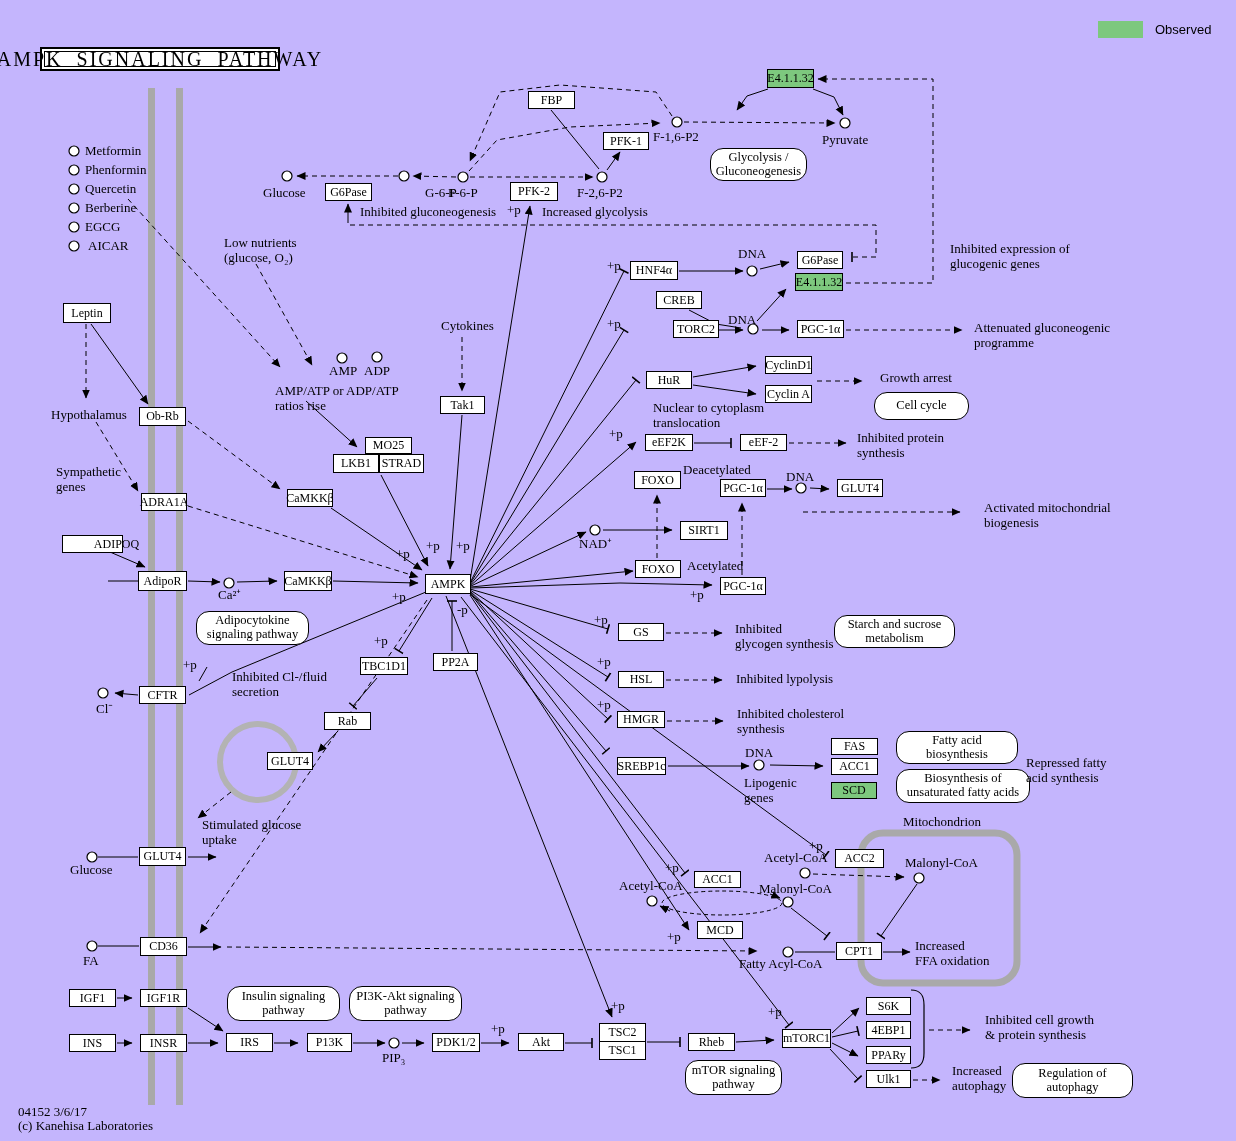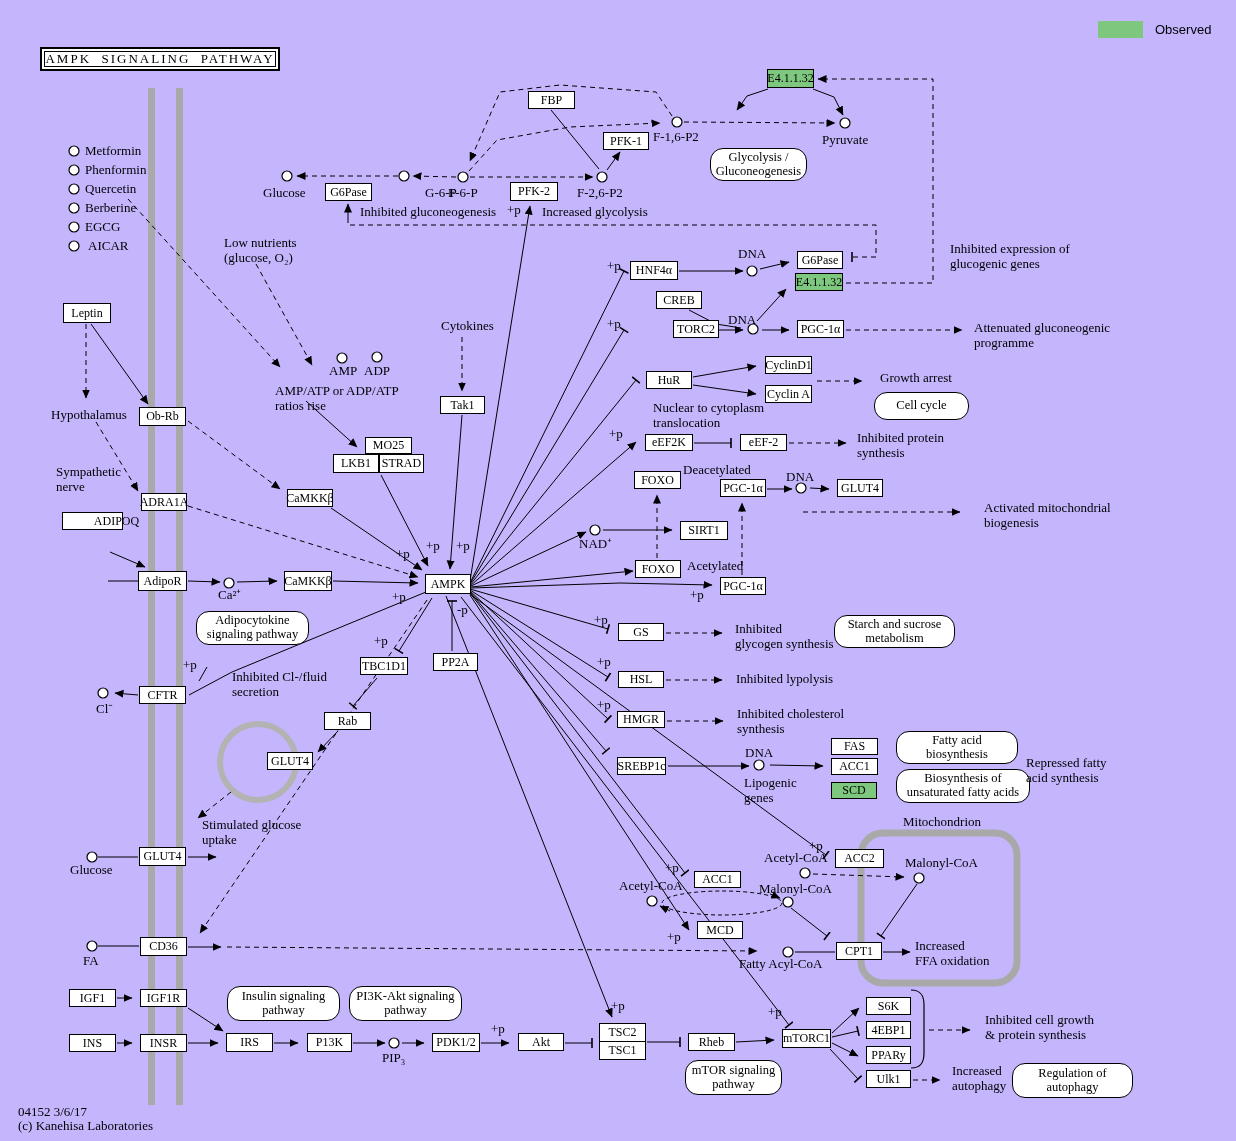--- a/index.html
+++ b/index.html
@@ -5,21 +5,21 @@
   html,body{margin:0;padding:0;background:#fff}
   #canvas{position:relative;width:1236px;height:1141px;background:#c4b5fd;overflow:hidden;
           font-family:"Liberation Serif",serif;color:#000}
   #edges-svg{position:absolute;left:0;top:0}
   .nd{position:absolute;display:flex;align-items:center;justify-content:center;
       background:#fff;border:1px solid #000;box-sizing:border-box;
       font:12px "Liberation Serif",serif;text-align:center;white-space:pre;line-height:1.02}
   .nd.green{background:#7dc87e}
   .nd.round{border-radius:13px;font-size:12.5px;line-height:1.1}
   .nd.title{border:2px solid #000;box-shadow:inset 0 0 0 2px #fff, inset 0 0 0 3px #000;
-            font-size:13px;letter-spacing:2px}
+            font-size:20px;letter-spacing:2px}
   .tx{position:absolute;font:13px "Liberation Serif",serif;white-space:pre;line-height:1.12}
   #legend{position:absolute;left:1098px;top:21px;display:flex;align-items:center}
   #legend .swatch{width:45px;height:17px;display:inline-block}
   #legend .lbl{font:13px "Liberation Sans",sans-serif;margin-left:12px}
 </style>
 </head>
 <body>
 
 <div id="canvas">
   <svg id="edges-svg" width="1236" height="1141">
@@ -223,21 +223,21 @@
       <div class="nd box" style="left: 831px; top: 738px; width: 47px; height: 17px;">FAS</div>
       <div class="nd box" style="left: 831px; top: 758px; width: 47px; height: 17px;">ACC1</div>
       <div class="nd green" style="left: 831px; top: 782px; width: 46px; height: 17px;">SCD</div>
       <div class="nd round" style="left: 896px; top: 731px; width: 122px; height: 33px;">Fatty acid
 biosynthesis</div>
       <div class="nd round" style="left: 896px; top: 769px; width: 134px; height: 34px;">Biosynthesis of
 unsaturated fatty acids</div>
       <div class="nd box" style="left: 63px; top: 303px; width: 48px; height: 20px;">Leptin</div>
       <div class="nd box" style="left: 139px; top: 407px; width: 47px; height: 19px;">Ob-Rb</div>
       <div class="nd box" style="left: 141px; top: 493px; width: 46px; height: 18px;">ADRA1A</div>
-      <div class="nd box" style="left: 62px; top: 512px; width: 61px; height: 18px; padding-left: 48px;">ADIPOQ</div>
+      <div class="nd box" style="left: 62px; top: 535px; width: 61px; height: 18px; padding-left: 48px;">ADIPOQ</div>
       <div class="nd box" style="left: 138px; top: 571px; width: 49px; height: 20px;">AdipoR</div>
       <div class="nd box" style="left: 287px; top: 489px; width: 46px; height: 18px;">CaMKKβ</div>
       <div class="nd box" style="left: 284px; top: 571px; width: 48px; height: 20px;">CaMKKβ</div>
       <div class="nd box" style="left: 365px; top: 437px; width: 47px; height: 17px;">MO25</div>
       <div class="nd box" style="left: 333px; top: 454px; width: 46px; height: 19px;">LKB1</div>
       <div class="nd box" style="left: 379px; top: 454px; width: 45px; height: 19px;">STRAD</div>
       <div class="nd box" style="left: 440px; top: 396px; width: 45px; height: 18px;">Tak1</div>
       <div class="nd box" style="left: 425px; top: 574px; width: 46px; height: 20px;">AMPK</div>
       <div class="nd round" style="left: 196px; top: 611px; width: 113px; height: 34px;">Adipocytokine
 signaling pathway</div>
@@ -296,21 +296,21 @@
       <div class="tx" style="left: 950px; top: 242px;">Inhibited expression of
 glucogenic genes</div>
       <div class="tx" style="left: 224px; top: 236px;">Low nutrients
 (glucose, O₂)</div>
       <div class="tx" style="left: 329px; top: 364px;">AMP</div>
       <div class="tx" style="left: 364px; top: 364px;">ADP</div>
       <div class="tx" style="left: 275px; top: 384px;">AMP/ATP or ADP/ATP
 ratios rise</div>
       <div class="tx" style="left: 51px; top: 408px;">Hypothalamus</div>
       <div class="tx" style="left: 56px; top: 465px;">Sympathetic
-nerve</div>
+genes</div>
       <div class="tx" style="left: 218px; top: 588px;">Ca²⁺</div>
       <div class="tx" style="left: 441px; top: 319px;">Cytokines</div>
       <div class="tx" style="left: 396px; top: 547px;">+p</div>
       <div class="tx" style="left: 426px; top: 539px;">+p</div>
       <div class="tx" style="left: 456px; top: 539px;">+p</div>
       <div class="tx" style="left: 392px; top: 590px;">+p</div>
       <div class="tx" style="left: 457px; top: 603px;">-p</div>
       <div class="tx" style="left: 738px; top: 247px;">DNA</div>
       <div class="tx" style="left: 728px; top: 313px;">DNA</div>
       <div class="tx" style="left: 786px; top: 470px;">DNA</div>

